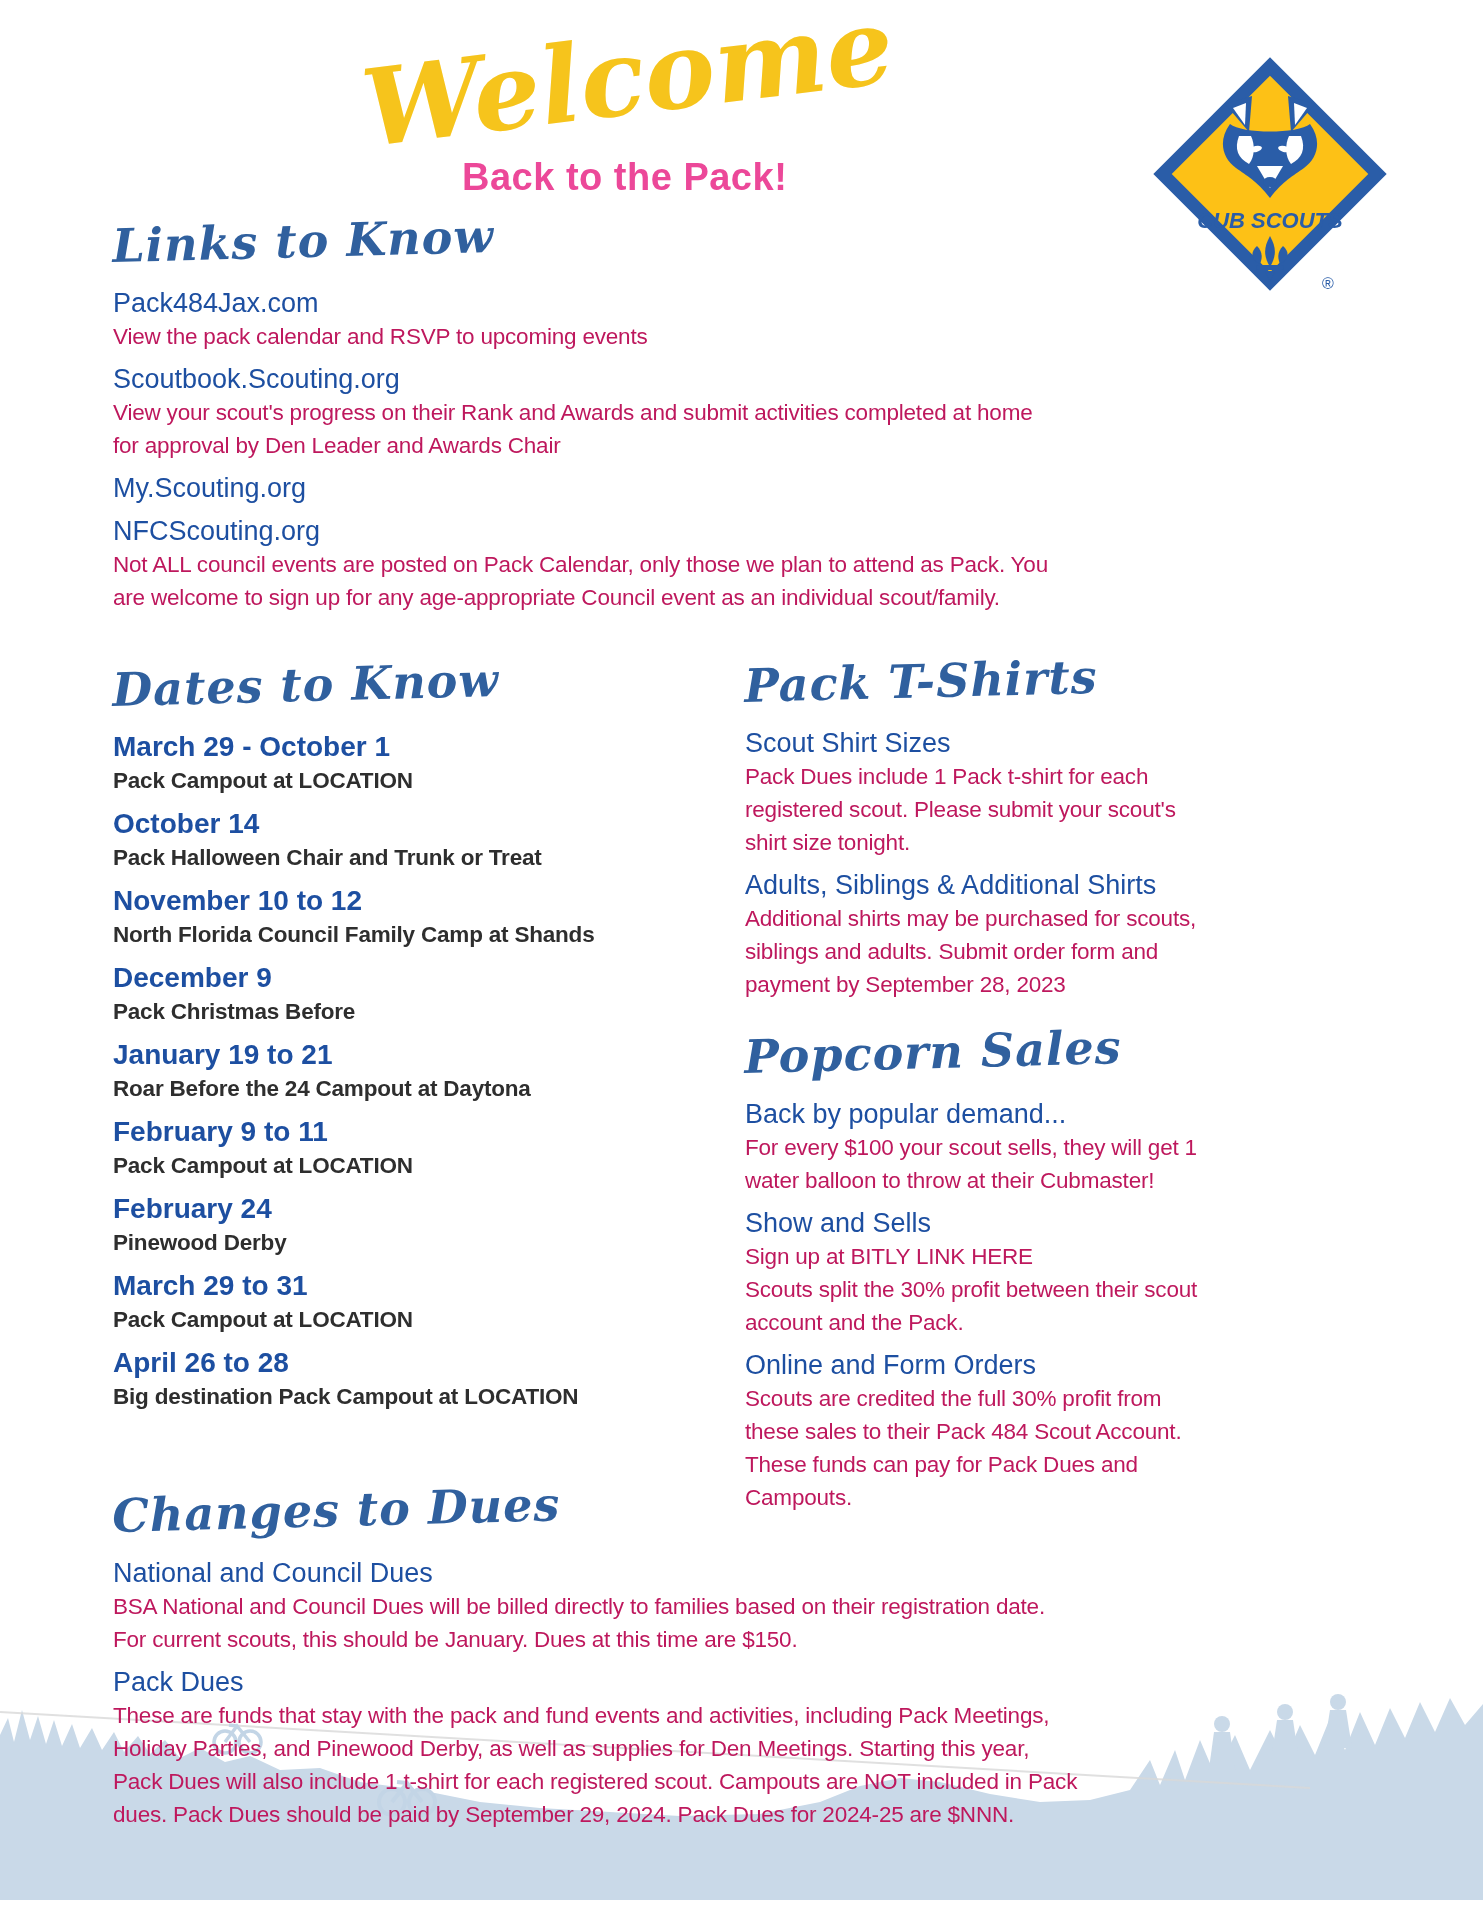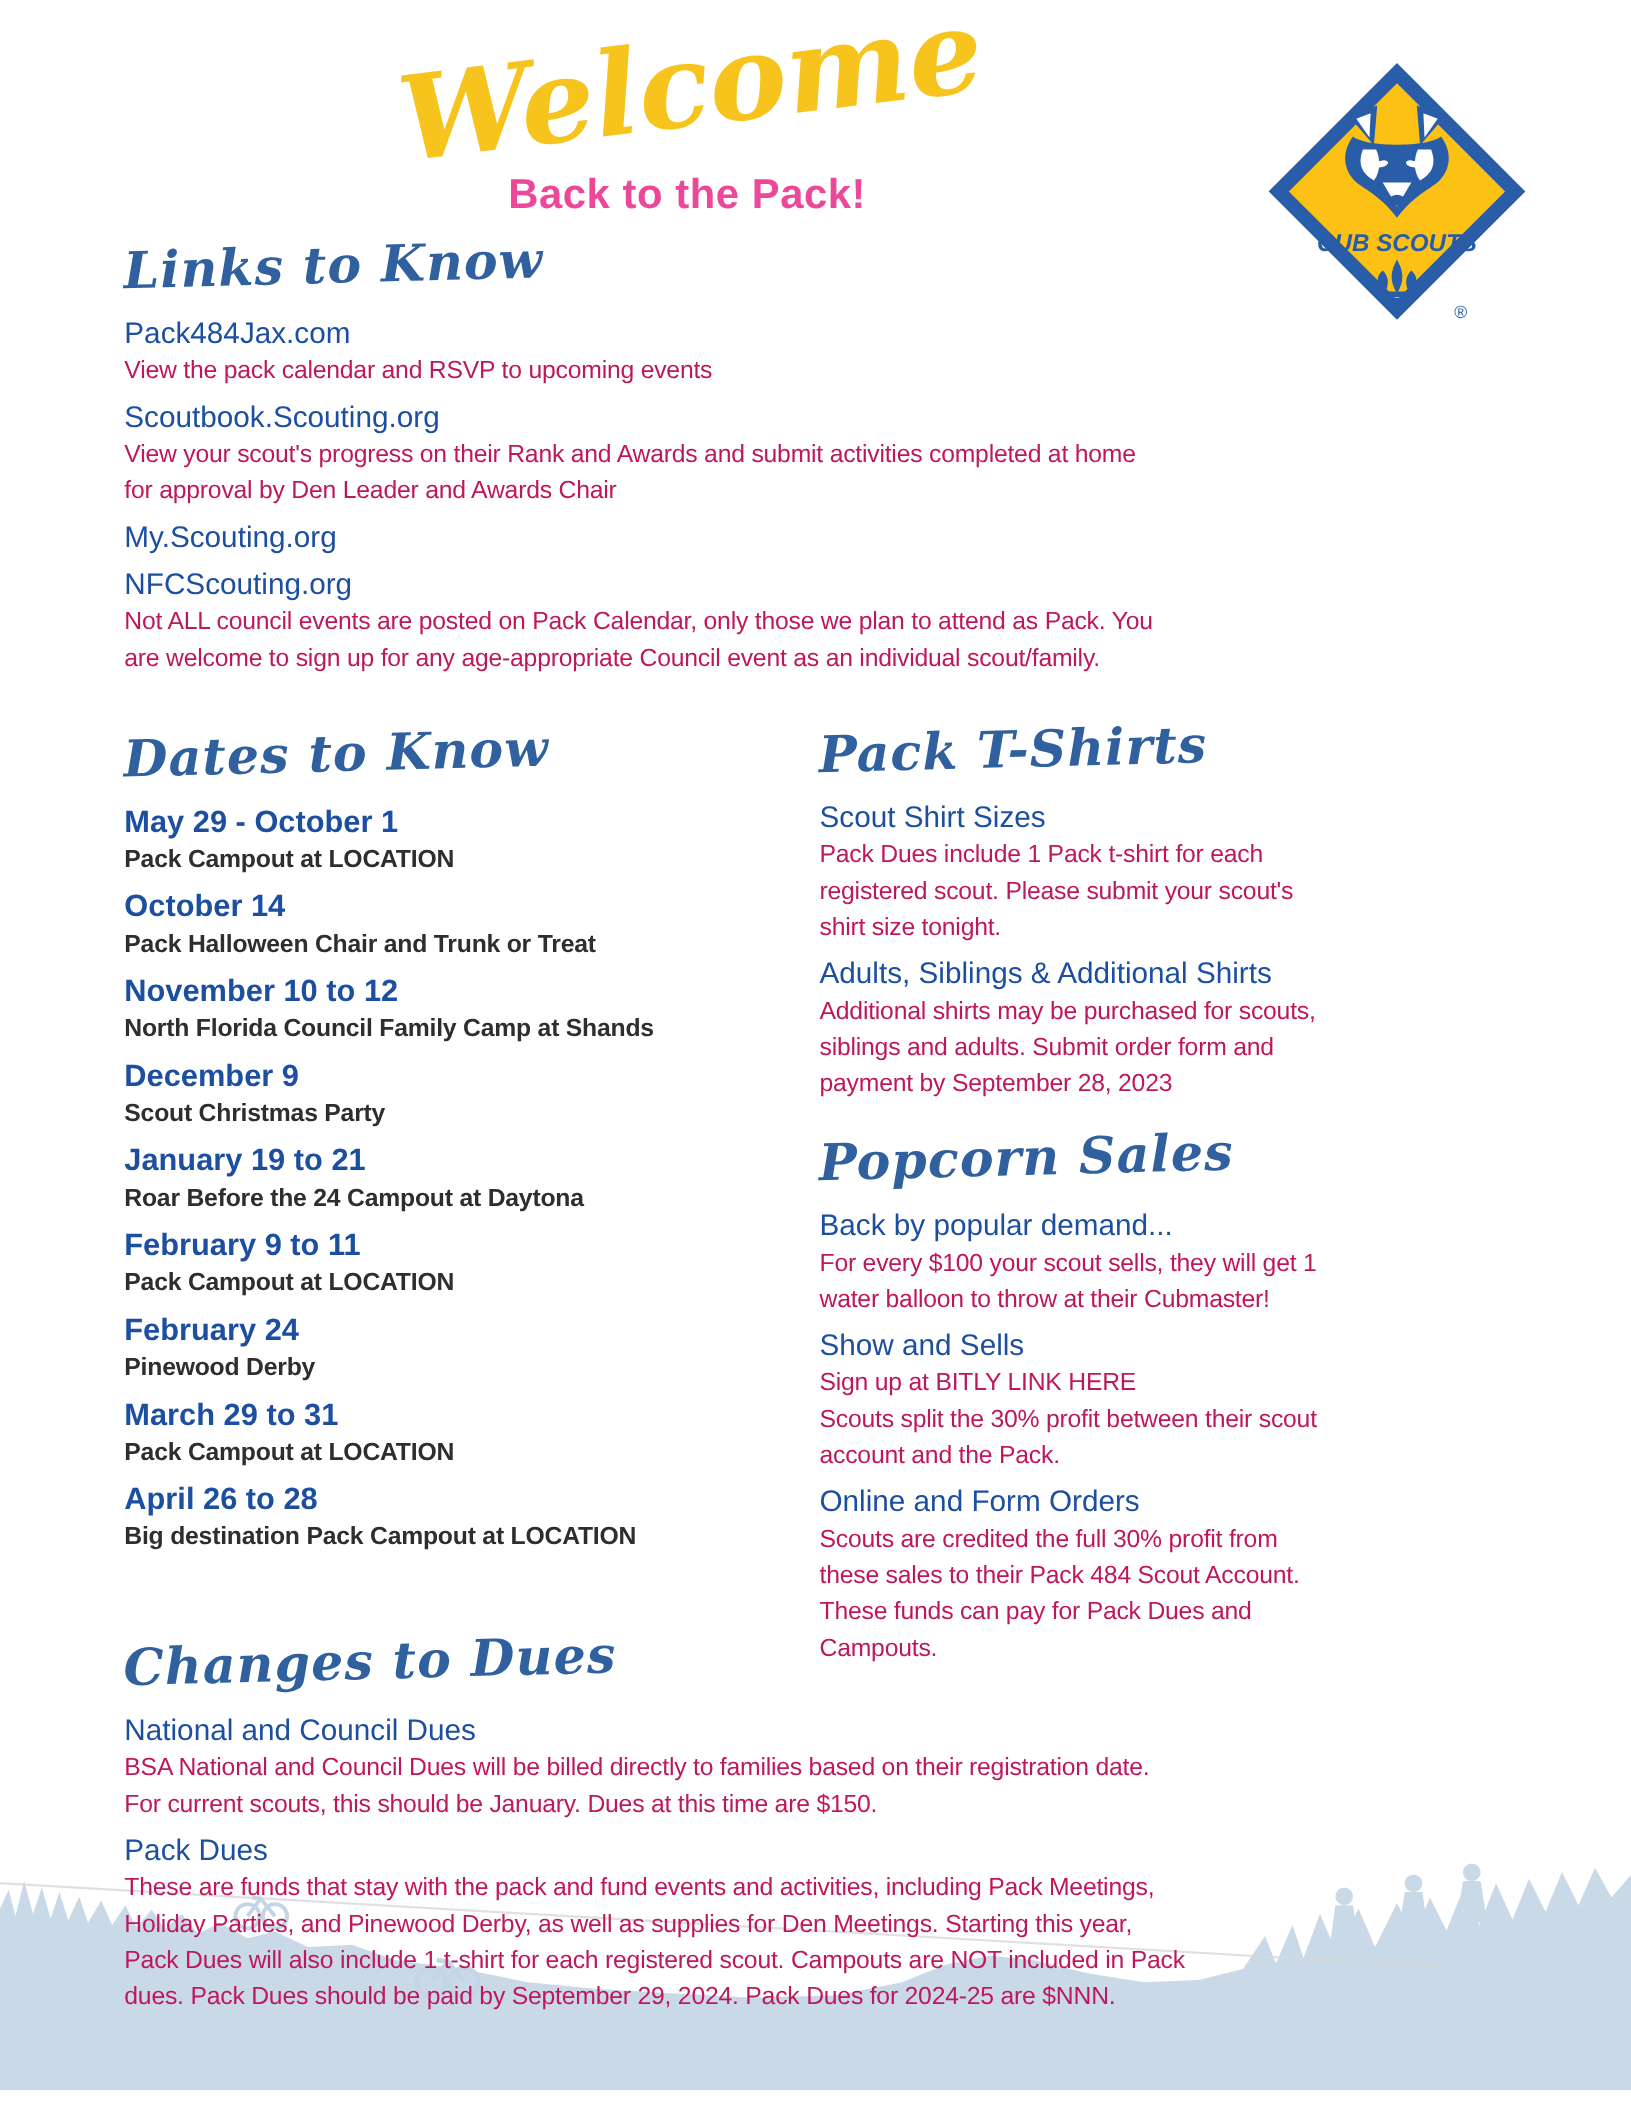--- a/index.html
+++ b/index.html
@@ -126,34 +126,34 @@
     <div>
       <div class="item-title">NFCScouting.org</div>
       <div class="item-desc">Not ALL council events are posted on Pack Calendar, only those we plan to attend as Pack. You
 are welcome to sign up for any age-appropriate Council event as an individual scout/family.</div>
     </div>
   </div>
 
   <div class="dates-col">
     <div class="section-heading script">Dates to Know</div>
     <div>
-      <div class="date-title">May 29 - October 1</div>
+      <div class="date-title">March 29 - October 1</div>
       <div class="date-event">Pack Campout at LOCATION</div>
     </div>
     <div>
       <div class="date-title">October 14</div>
       <div class="date-event">Pack Halloween Chair and Trunk or Treat</div>
     </div>
     <div>
       <div class="date-title">November 10 to 12</div>
       <div class="date-event">North Florida Council Family Camp at Shands</div>
     </div>
     <div>
       <div class="date-title">December 9</div>
-      <div class="date-event">Scout Christmas Party</div>
+      <div class="date-event">Pack Christmas Before</div>
     </div>
     <div>
       <div class="date-title">January 19 to 21</div>
       <div class="date-event">Roar Before the 24 Campout at Daytona</div>
     </div>
     <div>
       <div class="date-title">February 9 to 11</div>
       <div class="date-event">Pack Campout at LOCATION</div>
     </div>
     <div>

